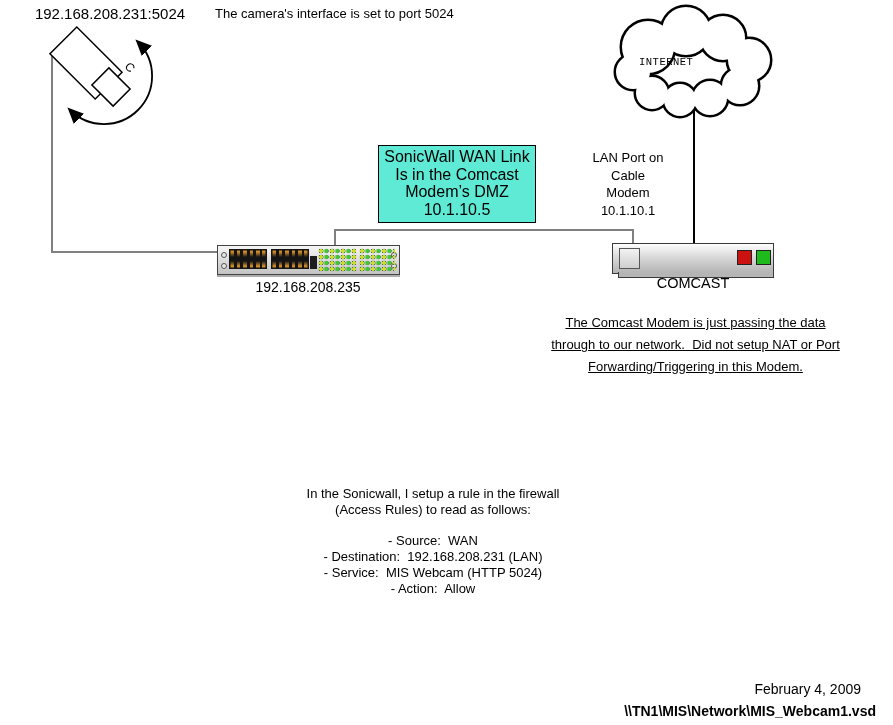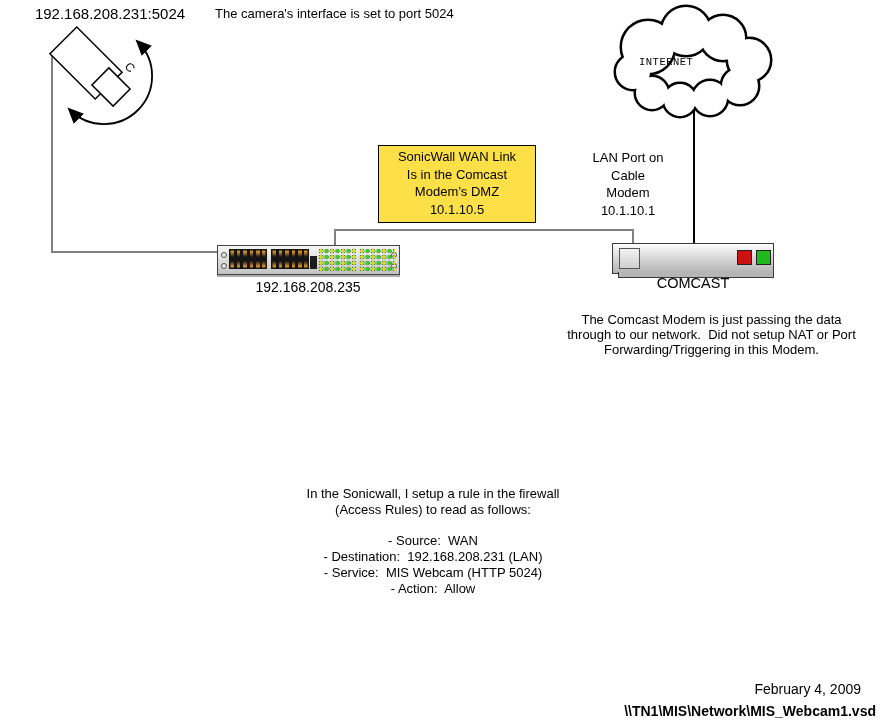--- a/index.html
+++ b/index.html
@@ -6,28 +6,28 @@
   body{font-family:"Liberation Sans","DejaVu Sans",sans-serif;color:#000;}
   #canvas{position:relative;width:893px;height:725px;background:#fff;overflow:hidden;}
   .abs{position:absolute;}
   .txt{font-size:13px;line-height:16px;text-align:center;white-space:pre-wrap;}
   svg text{font-family:"Liberation Sans","DejaVu Sans",sans-serif;}
 
   
   .camera-ip{left:25px;top:5px;width:170px;font-size:15px;text-align:center;white-space:pre;}
   .top-note{left:215px;top:6px;width:260px;font-size:13px;text-align:left;white-space:pre;}
   .internet-label{left:639px;top:56px;width:110px;font-size:10.5px;letter-spacing:.5px;font-family:Liberation Mono, monospace;}
-  .wan-box{left:378px;top:145px;width:156px;height:74px;border:1px solid #000;background:#fde047;
-           font-size:13px;line-height:17.5px;text-align:center;white-space:pre-wrap;padding-top:2px;}
+  .wan-box{left:378px;top:145px;width:156px;height:74px;border:1px solid #000;background:#5eead4;
+           font-size:16px;line-height:17.5px;text-align:center;white-space:pre-wrap;padding-top:2px;}
   .lan-label{left:568px;top:149px;width:120px;line-height:17.5px;}
   .pubip-label{left:713px;top:169px;width:148px;line-height:17.5px;}
   .sw-title{left:233px;top:188px;width:142px;}
   .sw-ip{left:238px;top:279px;width:140px;font-size:14px;text-align:center;}
   .comcast-name{left:620px;top:275px;width:146px;font-size:14.5px;text-align:center;}
-  .comcast-note{left:549px;top:312px;width:325px;line-height:15px;}
+  .comcast-note{left:533px;top:312px;width:325px;line-height:22px;text-decoration:underline;}
   .fw-note{left:148px;top:318px;width:305px;line-height:15.8px;}
   .nat-note{left:0px;top:487px;width:300px;line-height:15.8px;}
   .rule-note{left:283px;top:486px;width:300px;line-height:15.8px;}
   .footer-date{left:593px;top:681px;width:268px;font-size:14px;text-align:right;white-space:pre;}
   .footer-path{left:593px;top:703px;width:283px;font-size:14px;text-align:right;white-space:pre;font-weight:bold;}
 
   
   .sonicwall{left:217px;top:245px;width:181px;height:28px;
      background:linear-gradient(180deg,#f6f6f6,#c3c3c3);
      border:1px solid #444;box-shadow:0 2px 0 rgba(70,70,70,.45);}

